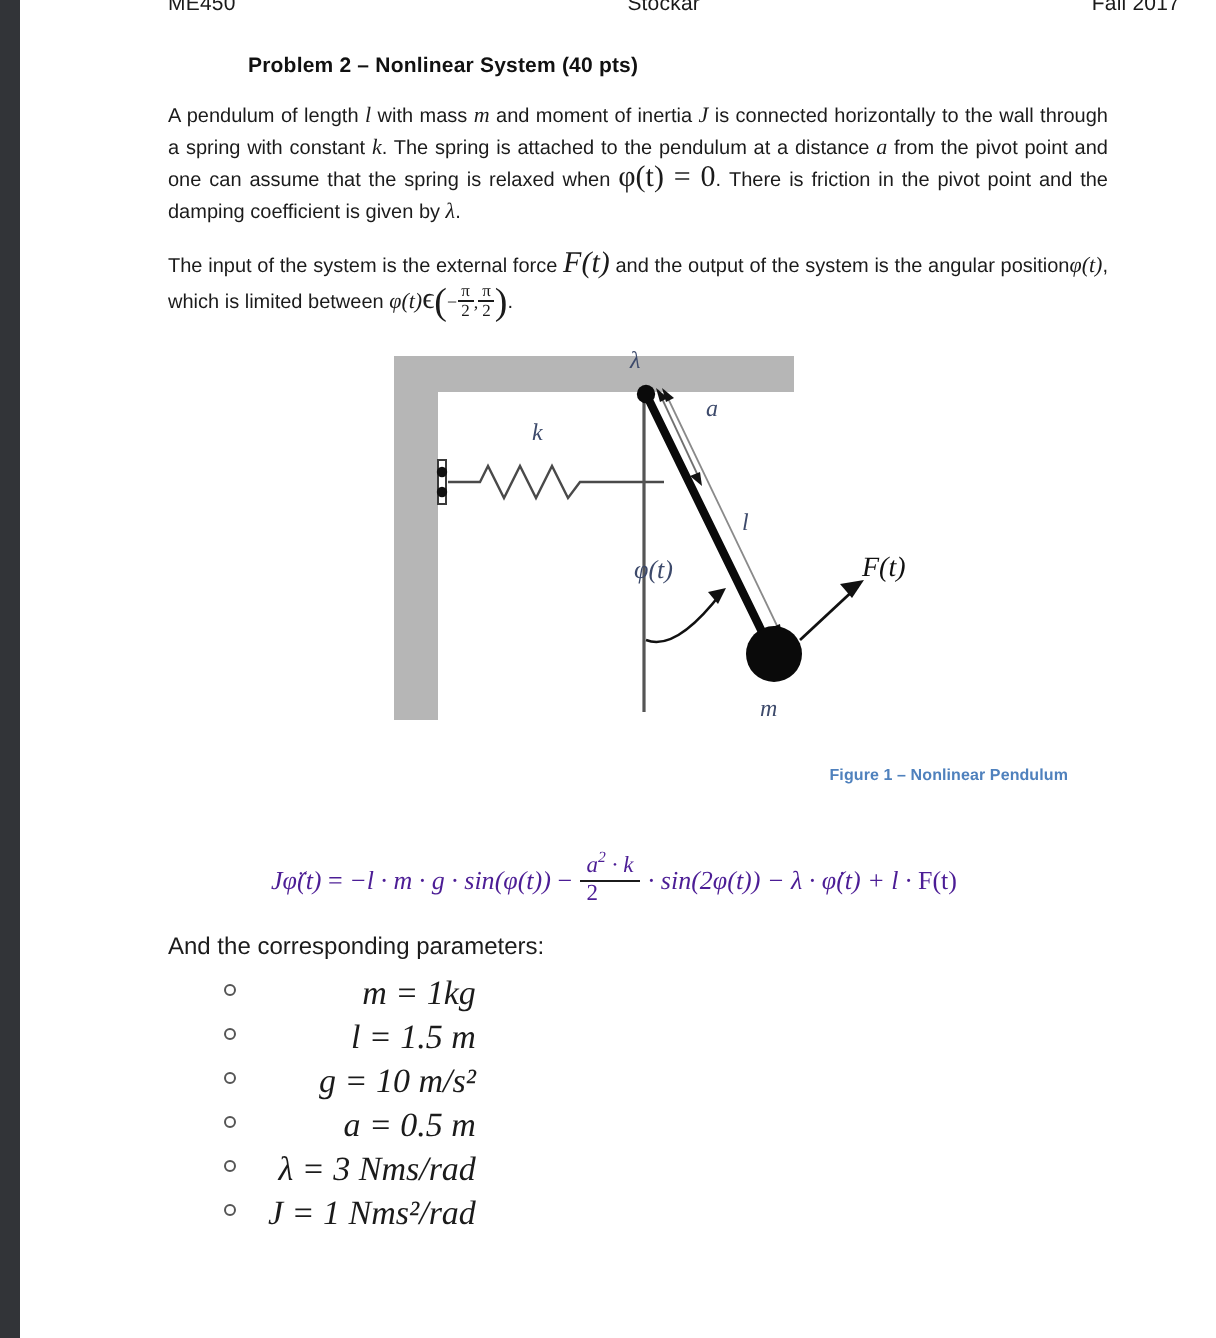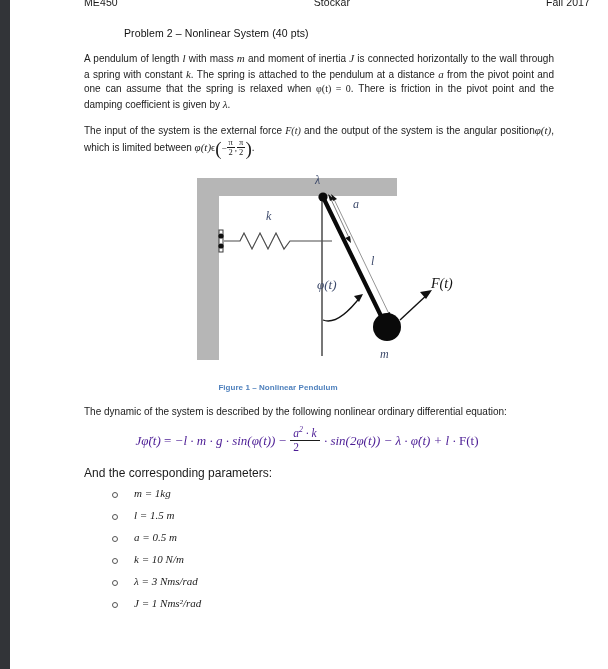--- a/index.html
+++ b/index.html
@@ -40,41 +40,41 @@
   .doc-header span { white-space: nowrap; }
 
   .content {
     position: absolute;
     left: 62px;
     top: 27px;
     width: 470px;
   }
   .problem-title {
     font-size: 10.5px;
-    font-weight: normal;
+    font-weight: bold;
     color: #111;
     margin: 0 0 12px 0;
     letter-spacing: 0.1px;
     padding-left: 40px;
   }
   p.body-par {
     font-size: 10px;
     line-height: 14.6px;
     color: #1b1b1b;
     margin: 0 0 11px 0;
     text-align: justify;
   }
   .mi {
     font-family: "Liberation Serif", serif;
     font-style: italic;
     font-size: 11px;
   }
   .mroman {
     font-family: "Liberation Serif", serif;
-    font-size: 10px;
+    font-size: 15px;
   }
   .frac {
     display: inline-block;
     vertical-align: middle;
     text-align: center;
     font-family: "Liberation Serif", serif;
     font-size: 8.5px;
     line-height: 1.05;
     position: relative;
     top: -1px;
@@ -97,21 +97,21 @@
     left: 0;
     top: 168px;
     width: 598px;
     height: 232px;
   }
   .figure-caption {
     position: absolute;
     left: 0;
     top: 383px;
     width: 512px;
-    text-align: center;
+    text-align: right;
     font-size: 8px;
     font-weight: bold;
     color: #4f81bd;
     letter-spacing: 0.05px;
   }
 
   
   .equation {
     position: absolute;
     left: 0;
@@ -153,23 +153,24 @@
     margin: 0;
     padding: 0;
     list-style: none;
   }
   ul.params li {
     position: relative;
     padding-left: 50px;
     height: 22px;
     font-family: "Liberation Serif", serif;
     font-style: italic;
-    font-size: 11px;
+    font-size: 17px;
     color: #1b1b1b;
     white-space: nowrap;
+    text-align: right;
   }
   ul.params li .bullet {
     position: absolute;
     left: 28px;
     top: 5px;
     width: 4px;
     height: 4px;
     border: 1px solid #555;
     border-radius: 50%;
     font-size: 0;
@@ -238,28 +239,27 @@
       <text x="244" y="52" font-family="Liberation Serif, serif" font-style="italic" font-size="12" fill="#3d4a6b">k</text>
       <text x="349" y="97" font-family="Liberation Serif, serif" font-style="italic" font-size="12" fill="#3d4a6b">l</text>
       <text x="295" y="121" font-family="Liberation Serif, serif" font-style="italic" font-size="13" fill="#3d4a6b">φ(t)</text>
       <text x="409" y="120" font-family="Liberation Serif, serif" font-style="italic" font-size="14" fill="#111">F(t)</text>
       <text x="358" y="190" font-family="Liberation Serif, serif" font-style="italic" font-size="12" fill="#3d4a6b">m</text>
     </svg>
   </div>
 
   <div class="figure-caption">Figure 1 – Nonlinear Pendulum</div>
 
-  <div style="position:absolute; left:62px; top:406px; font-size:10px; color:#1b1b1b;">The dynamic of the system is described by the following nonlinear ordinary differential equation:</div>
 
   <div class="equation"><span class="it">J</span><span class="it">φ̈(t)</span><span> = </span><span class="it">−l · m · g · sin</span><span class="it">(φ(t))</span><span> − </span><span class="eqfrac"><span class="num"><span>a</span><sup class="exp">2</sup><span> · k</span></span><span class="den">2</span></span><span class="it"> · sin</span><span class="it">(2φ(t))</span><span class="it"> − λ · φ̇(t) + l · </span><span>F(t)</span></div>
 
   <div class="after-eq">And the corresponding parameters:</div>
 
   <ul class="params">
     <li><span class="bullet"></span><span>m = 1kg</span></li>
     <li><span class="bullet"></span><span>l = 1.5 m</span></li>
+    <li><span class="bullet"></span><span>g = 10 m/s²</span></li>
     <li><span class="bullet"></span><span>a = 0.5 m</span></li>
-    <li><span class="bullet"></span><span>k = 10 N/m</span></li>
     <li><span class="bullet"></span><span>λ = 3 Nms/rad</span></li>
     <li><span class="bullet"></span><span>J = 1 Nms²/rad</span></li>
   </ul>
 
 </div>
 
 </body></html>

